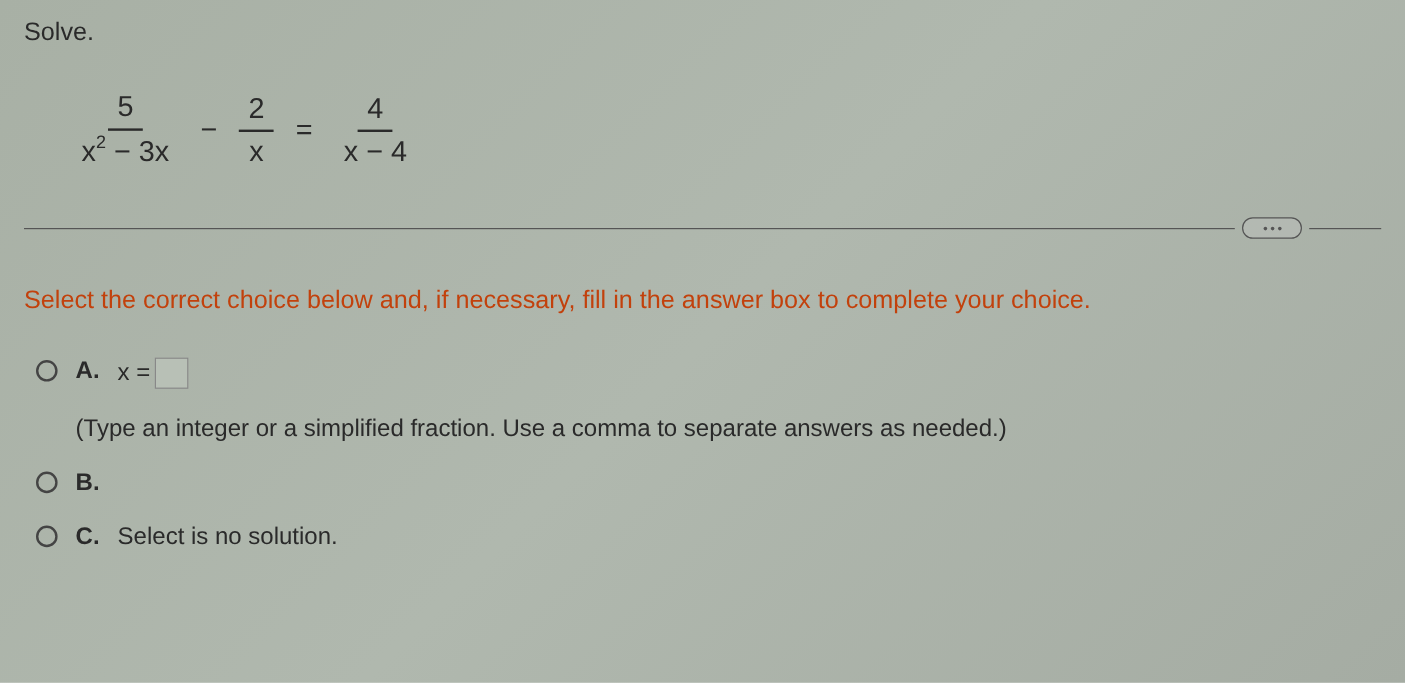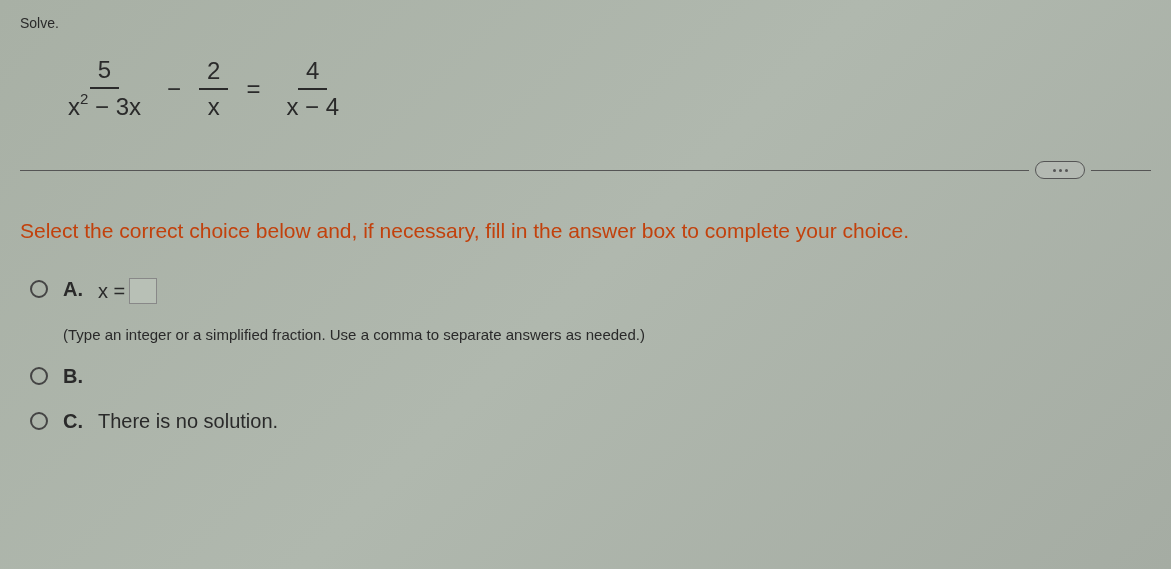--- a/index.html
+++ b/index.html
@@ -10,22 +10,22 @@
     body {
       width: 1171px;
       height: 569px;
       background: linear-gradient(135deg, #a8b0a5 0%, #b0b8ae 50%, #a5aca3 100%);
       font-family: Arial, sans-serif;
       color: #2a2a2a;
       padding: 15px 20px;
       position: relative;
     }
     .prompt {
-      font-size: 14px;
-      margin-bottom: 25px;
+      font-size: 21px;
+      margin-bottom: 37px;
     }
     .equation {
       display: flex;
       align-items: center;
       font-size: 24px;
       margin-left: 40px;
       margin-bottom: 40px;
       gap: 10px;
     }
     .fraction {
@@ -114,21 +114,21 @@
     .answer-box {
       display: inline-block;
       width: 28px;
       height: 26px;
       background: #b8c0b6;
       border: 1px solid #888;
       vertical-align: middle;
       margin-left: 4px;
     }
     .hint {
-      font-size: 15px;
+      font-size: 20px;
       margin-top: 10px;
       color: #2a2a2a;
     }
     .choice-line {
       display: flex;
       align-items: center;
     }
     .indent {
       margin-left: 43px;
     }
@@ -182,14 +182,14 @@
 <div class="hint indent">(Type an integer or a simplified fraction. Use a comma to separate answers as needed.)</div>
 
 <div class="choice" style="margin-top:22px;">
   <div class="radio"></div>
   <div class="choice-label">B.</div>
 </div>
 
 <div class="choice">
   <div class="radio"></div>
   <div class="choice-label">C.</div>
-  <div class="choice-content">There is no solution.</div>
+  <div class="choice-content">Select is no solution.</div>
 </div>
 
 </body></html>

